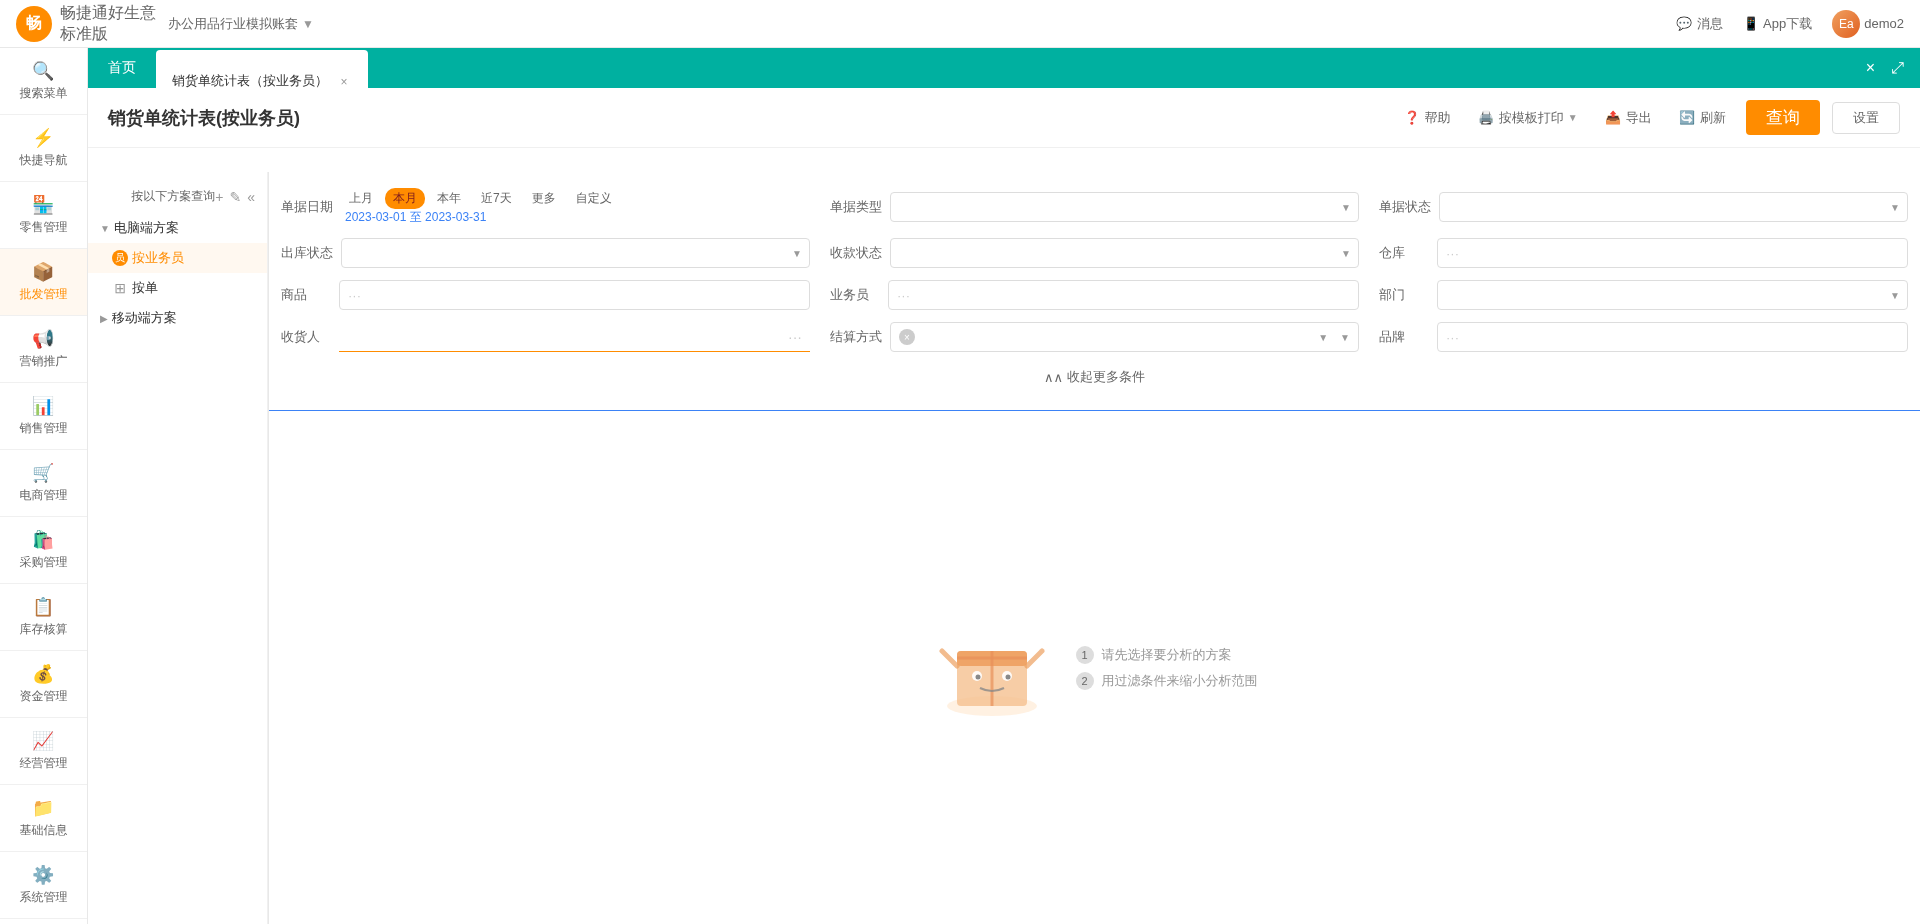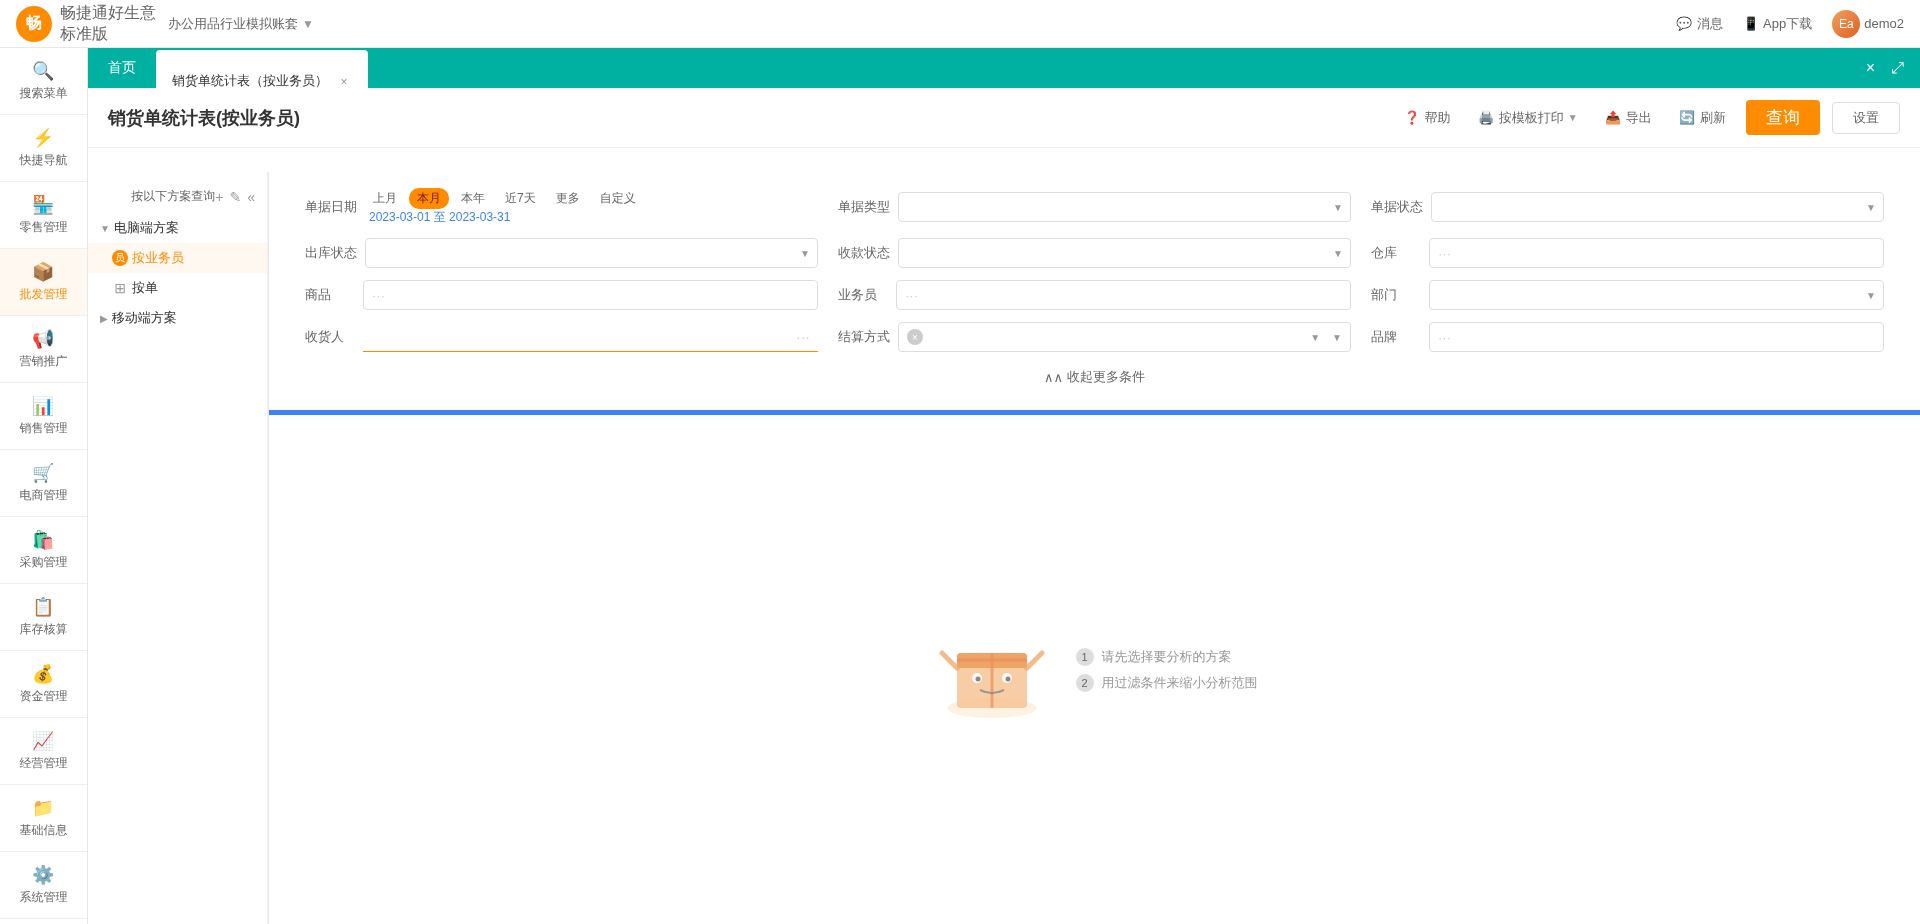--- a/index.html
+++ b/index.html
@@ -232,22 +232,22 @@
       color: #666;
       border: 1px solid #ddd;
       padding: 6px 20px;
       border-radius: 4px;
       cursor: pointer;
       font-size: 13px;
     }
 
     
     .filter-area {
-      padding: 16px 36px;
-      border-bottom: 5px solid #3b82f6;
+      padding: 16px 12px;
+      border-bottom: 1px solid #3b82f6;
     }
     .date-filter {
       display: flex;
       align-items: center;
       gap: 4px;
     }
     .date-btn {
       padding: 2px 8px;
       border-radius: 3px;
       font-size: 12px;

